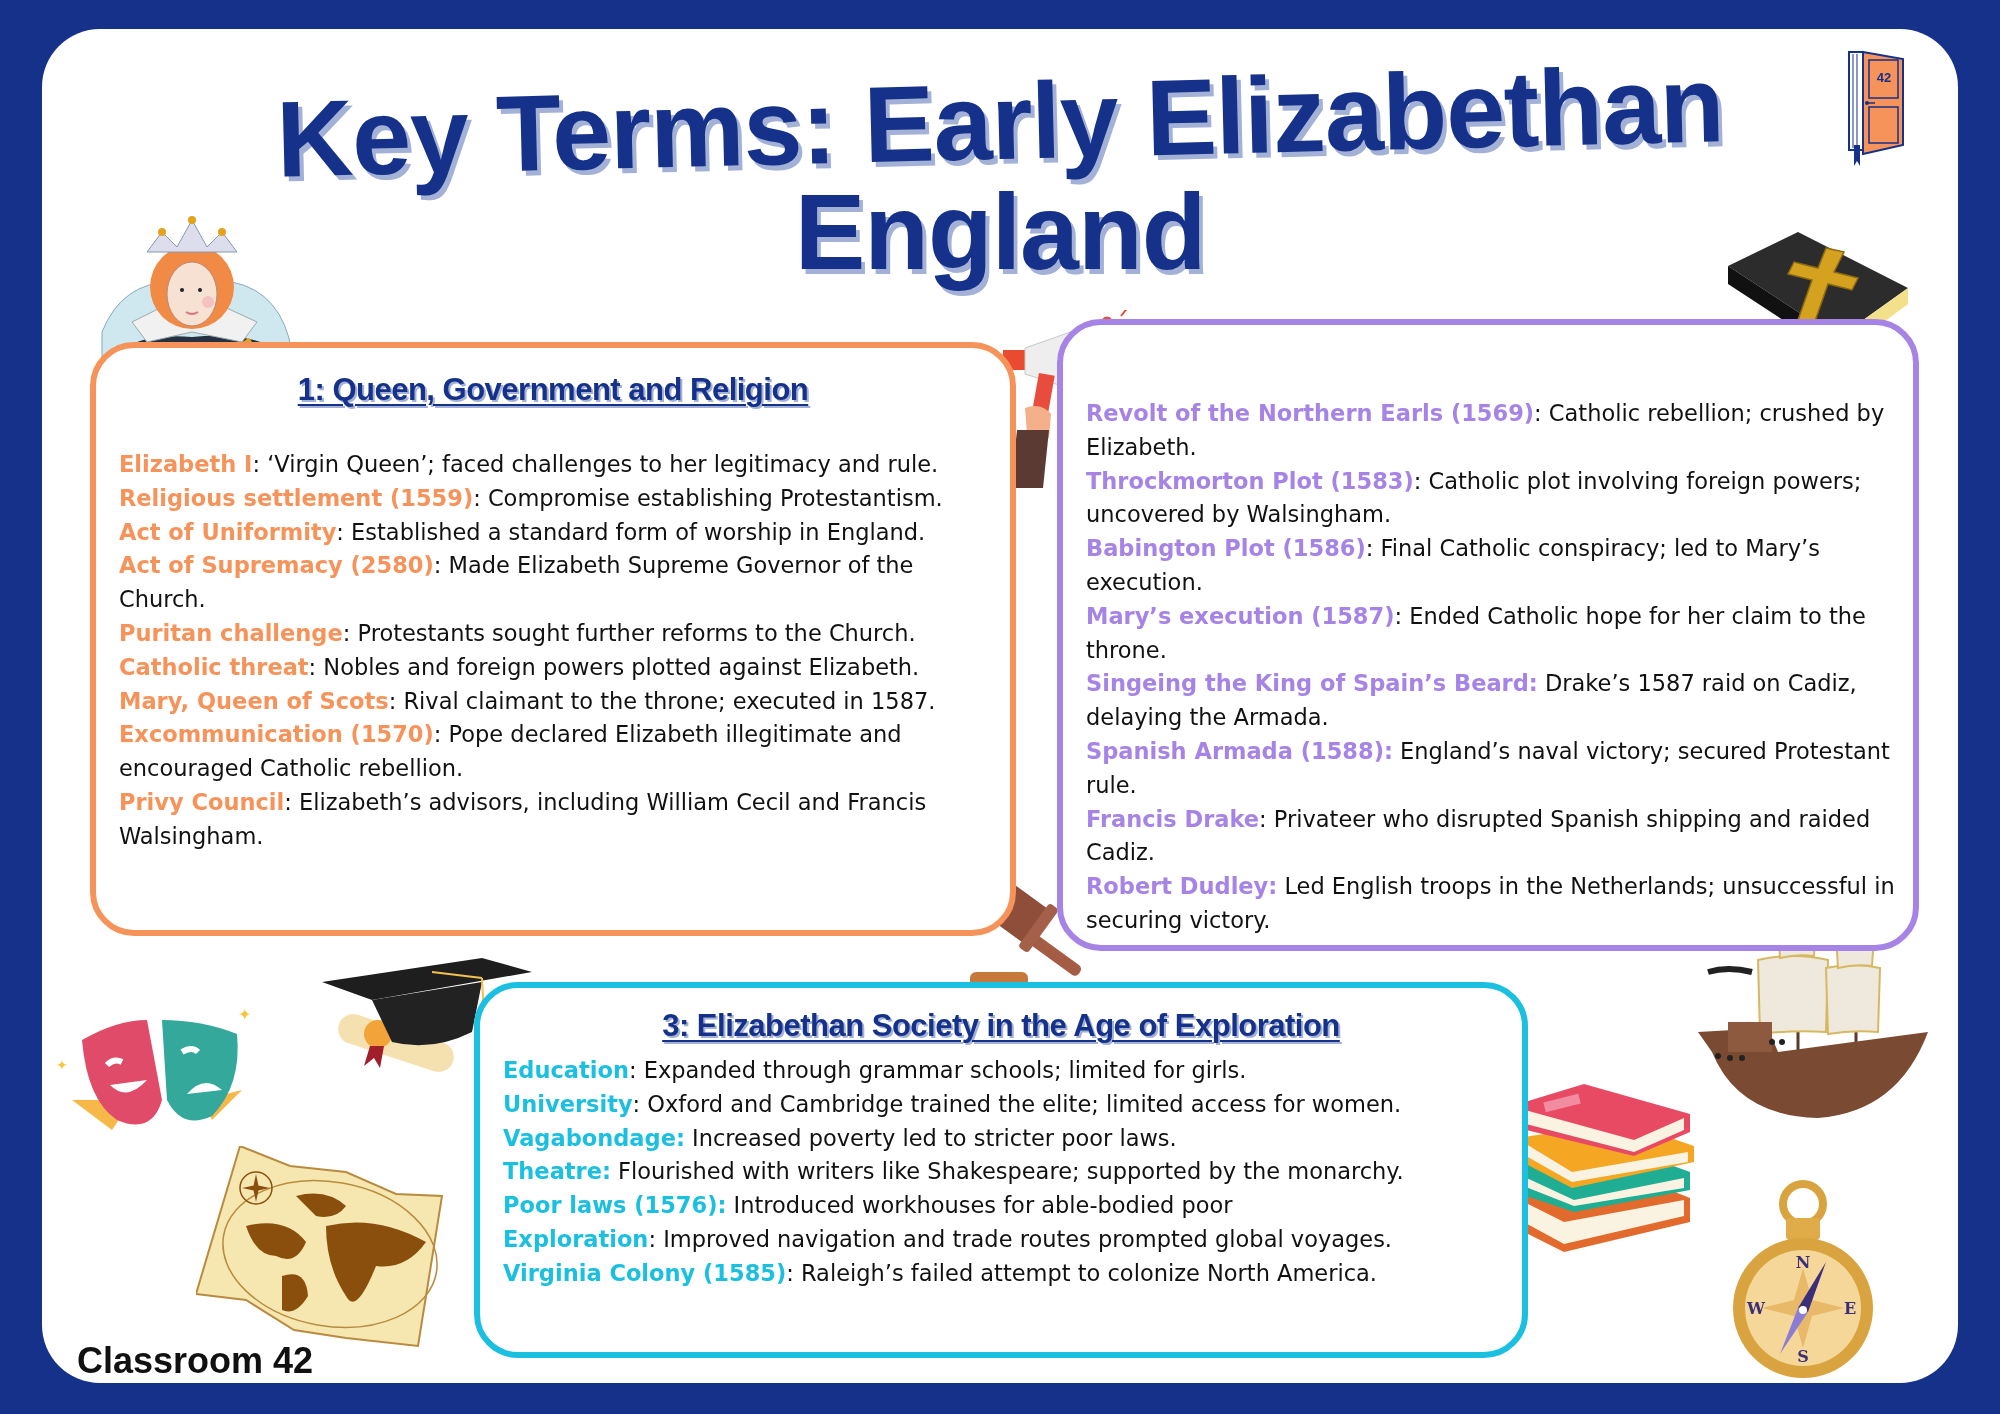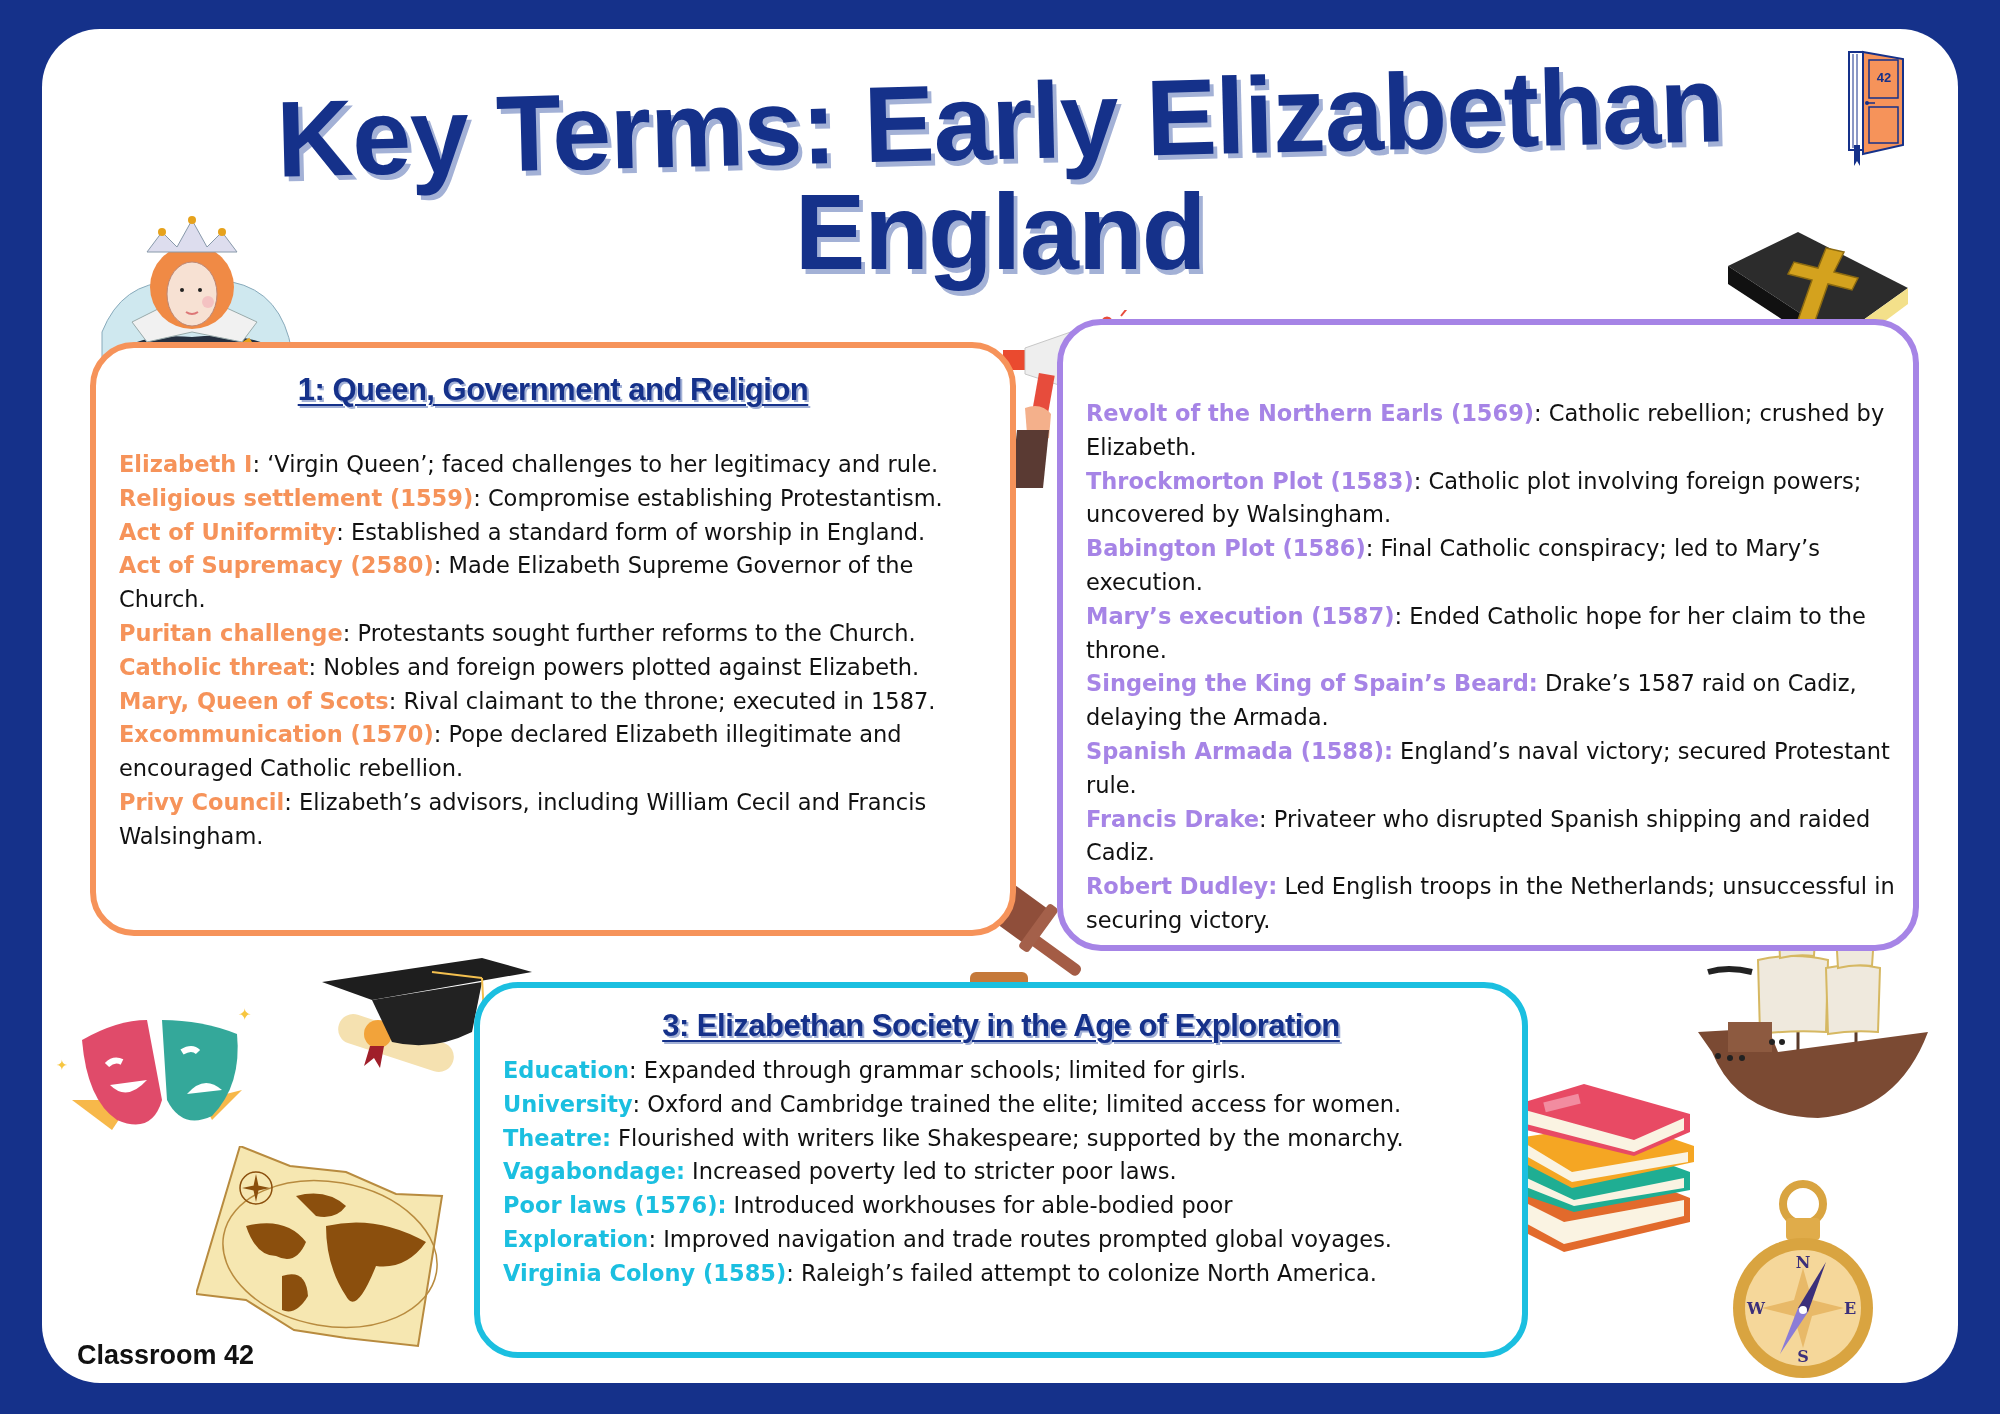--- a/index.html
+++ b/index.html
@@ -48,21 +48,21 @@
   .box2 .terms { left: 21px; top: 70px; width: 830px; }
   .box3 .terms { left: 21px; top: 64px; width: 1020px; }
   .term { display: block; }
   .term-key { font-weight: 700; }
   .box1 .term-key { color: #f6935a; }
   .box2 .term-key { color: #a684e6; }
   .box3 .term-key { color: #1bbfe0; }
 
   .footer {
     position: absolute; left: 77px; top: 1340px; font-family: "Liberation Sans", sans-serif;
-    font-weight: 700; font-size: 27px; color: #111111;
+    font-weight: 700; font-size: 36px; color: #111111;
   }
   .ill { position: absolute; }
 </style>
 </head>
 <body>
 
 <div class="card"></div>
 
 <div class="title title-l1">Key Terms: Early Elizabethan</div>
 <div class="title title-l2">England</div>
@@ -239,21 +239,21 @@
       <span class="term"><span class="term-key">Francis Drake</span><span>: </span><span>Privateer who disrupted Spanish shipping and raided Cadiz.</span></span>
       <span class="term"><span class="term-key">Robert Dudley:</span><span> </span><span>Led English troops in the Netherlands; unsuccessful in securing victory.</span></span>
     </div>
 </div>
 
 <div class="box box3">
   <div class="box-heading">3: Elizabethan Society in the Age of Exploration</div>
   <div class="terms">
       <span class="term"><span class="term-key">Education</span><span>: </span><span>Expanded through grammar schools; limited for girls.</span></span>
       <span class="term"><span class="term-key">University</span><span>: </span><span>Oxford and Cambridge trained the elite; limited access for women.</span></span>
+      <span class="term"><span class="term-key">Vagabondage:</span><span> </span><span>Increased poverty led to stricter poor laws.</span></span>
       <span class="term"><span class="term-key">Theatre:</span><span> </span><span>Flourished with writers like Shakespeare; supported by the monarchy.</span></span>
-      <span class="term"><span class="term-key">Vagabondage:</span><span> </span><span>Increased poverty led to stricter poor laws.</span></span>
       <span class="term"><span class="term-key">Poor laws (1576):</span><span> </span><span>Introduced workhouses for able-bodied poor</span></span>
       <span class="term"><span class="term-key">Exploration</span><span>: </span><span>Improved navigation and trade routes prompted global voyages.</span></span>
       <span class="term"><span class="term-key">Virginia Colony (1585)</span><span>: </span><span>Raleigh’s failed attempt to colonize North America.</span></span>
     </div>
 </div>
 
 <div class="footer">Classroom 42</div>
 
 </body></html>

